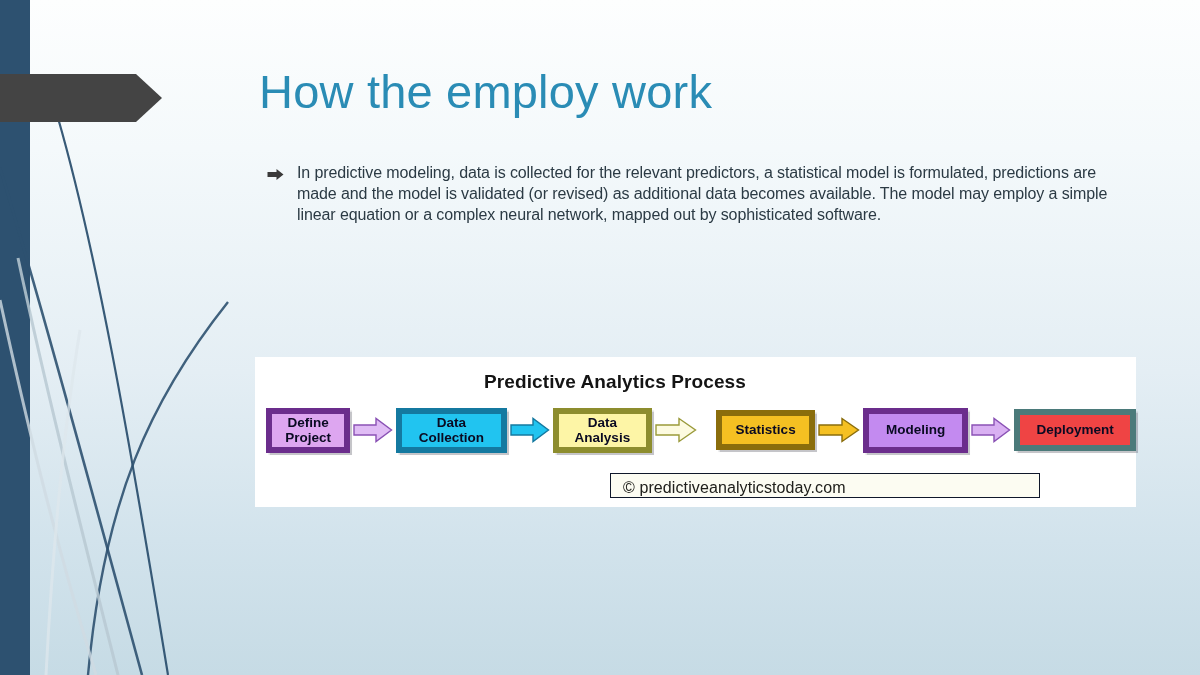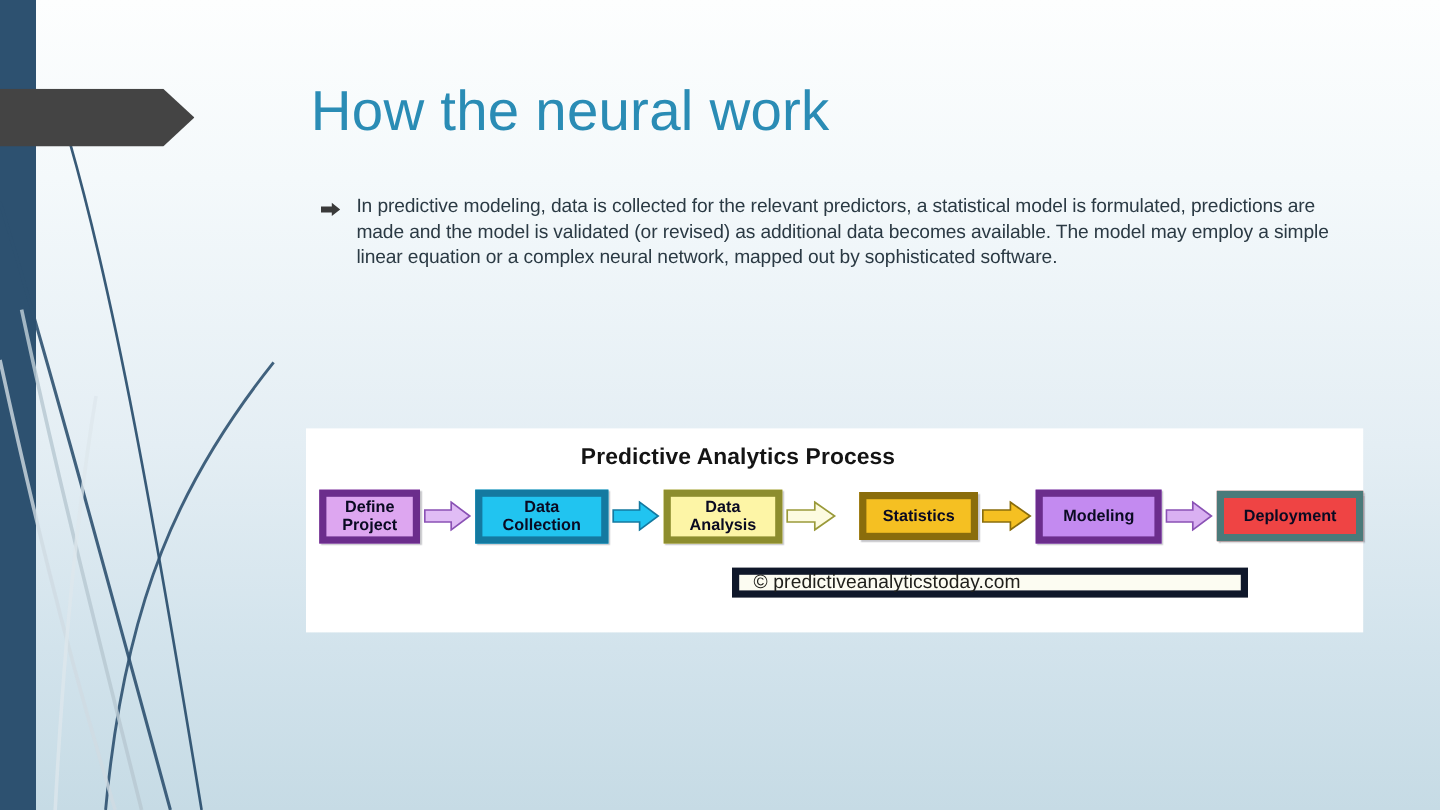--- a/index.html
+++ b/index.html
@@ -71,21 +71,21 @@
     font-size:16px;
     line-height:1.32;
     color:#2b3a44;
     letter-spacing:-0.1px;
   }
 
   
   .diagram-panel {
     position:absolute;
     left:255px; top:357px;
-    width:881px; height:170px;
+    width:881px; height:150px;
     background:#ffffff;
   }
   .diagram-title {
     position:absolute;
     left:0; top:14px;
     width:720px;
     text-align:center;
     font-size:19px;
     font-weight:bold;
     color:#141414;
@@ -120,23 +120,23 @@
     align-items:center;
     justify-content:center;
   }
 
   
   .copyright {
     position:absolute;
     left:355px; top:116px;
     width:430px; height:25px;
     background:#fcfcf2;
-    border:6px solid #0f172a;
-    display:flex;
-    align-items:center;
+    border:1px solid #0f172a;
+    display:flex;
+    align-items:flex-end;
     padding-left:12px;
     font-size:16px;
     color:#20201c;
     letter-spacing:0.1px;
   }
 </style>
 </head>
 <body>
 
 <div class="slide">
@@ -149,21 +149,21 @@
     <path d="M228 302 C 150 400, 104 500, 88 675" fill="none" stroke="#2d5170" stroke-width="2.4" opacity="0.9"></path>
     <path d="M18 258 C 44 380, 74 500, 118 675" fill="none" stroke="#b9c9d2" stroke-width="3" opacity="0.85"></path>
     <path d="M0 300 C 24 410, 52 530, 96 675" fill="none" stroke="#cfdbe2" stroke-width="3" opacity="0.8"></path>
     <path d="M80 330 C 62 440, 52 560, 46 675" fill="none" stroke="#dde7ec" stroke-width="3" opacity="0.75"></path>
   </svg>
 
   <svg class="banner" viewBox="0 0 162 48">
     <path d="M0 0 H136 L162 24 L136 48 H0 Z" fill="#444444"></path>
   </svg>
 
-  <div class="title">How the neural work</div>
+  <div class="title">How the employ work</div>
 
   <div class="body-block">
     <span class="bullet-glyph">
       <svg width="17" height="13" viewBox="0 0 17 13" aria-hidden="true">
         <path d="M0.5 4 H9.5 V1 L16.5 6.5 L9.5 12 V9 H0.5 Z" fill="#3a3a3a"></path>
       </svg>
     </span>
     <span class="bullet-text">In predictive modeling, data is collected for the relevant predictors, a statistical model is formulated, predictions are made and the model is validated (or revised) as additional data becomes available. The model may employ a simple linear equation or a complex neural network, mapped out by sophisticated software.</span>
   </div>
 

